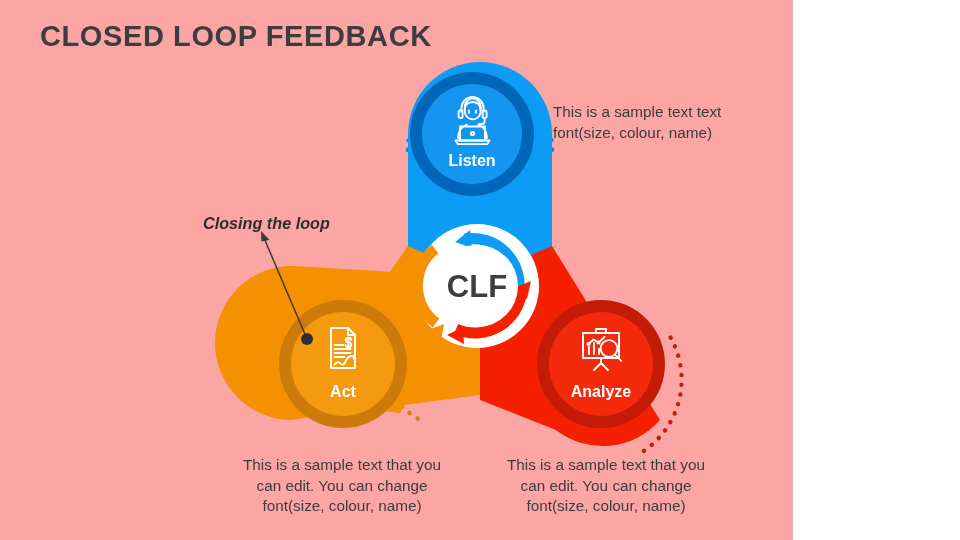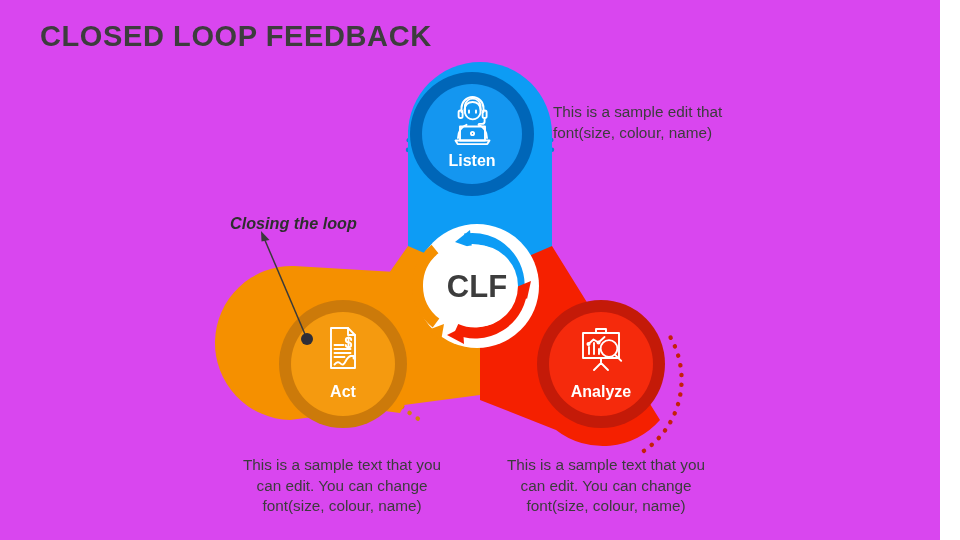--- a/index.html
+++ b/index.html
@@ -11,23 +11,23 @@
     width: 960px;
     height: 540px;
     position: relative;
     overflow: hidden;
     font-family: "Liberation Sans", sans-serif;
   }
 
   #slide {
     position: absolute;
     inset: 0;
-    width: 940px;
+    width: 793px;
     height: 540px;
-    background: #d946ef;
+    background: #fca5a5;
   }
 
   #title {
     position: absolute;
     left: 40px;
     top: 20px;
     font-size: 29px;
     font-weight: bold;
     letter-spacing: 0.6px;
     color: #3d3d3d;
@@ -70,21 +70,20 @@
 
   #closing-label {
     position: absolute;
     left: 203px;
     top: 214px;
     font-size: 16.2px;
     font-weight: bold;
     font-style: italic;
     color: #2e2e2e;
     white-space: nowrap;
-    margin-left: 27px;
   }
 
   .node-label {
     fill: #ffffff;
     font-family: "Liberation Sans", sans-serif;
     font-size: 16px;
     font-weight: bold;
     text-anchor: middle;
   }
   .center-label {
@@ -220,21 +219,21 @@
     <g>
       <line x1="307" y1="339" x2="264" y2="238" stroke="#3a3a3a" stroke-width="1.5"></line>
       <path d="M 261 231 l 8.5 9 l -8 1.5 Z" fill="#3a3a3a"></path>
       <circle cx="307" cy="339" r="6" fill="#2e2e38"></circle>
     </g>
   </svg>
 
   <div id="closing-label">Closing the loop</div>
 
   <div class="txt" id="txt-listen">
-    <span>This is a sample edit that</span>
+    <span>This is a sample text text</span>
     <span>font(size, colour, name)</span>
   </div>
 
   <div class="txt" id="txt-act">
     <span>This is a sample text that you</span>
     <span>can edit. You can change</span>
     <span>font(size, colour, name)</span>
   </div>
 
   <div class="txt" id="txt-analyze">

